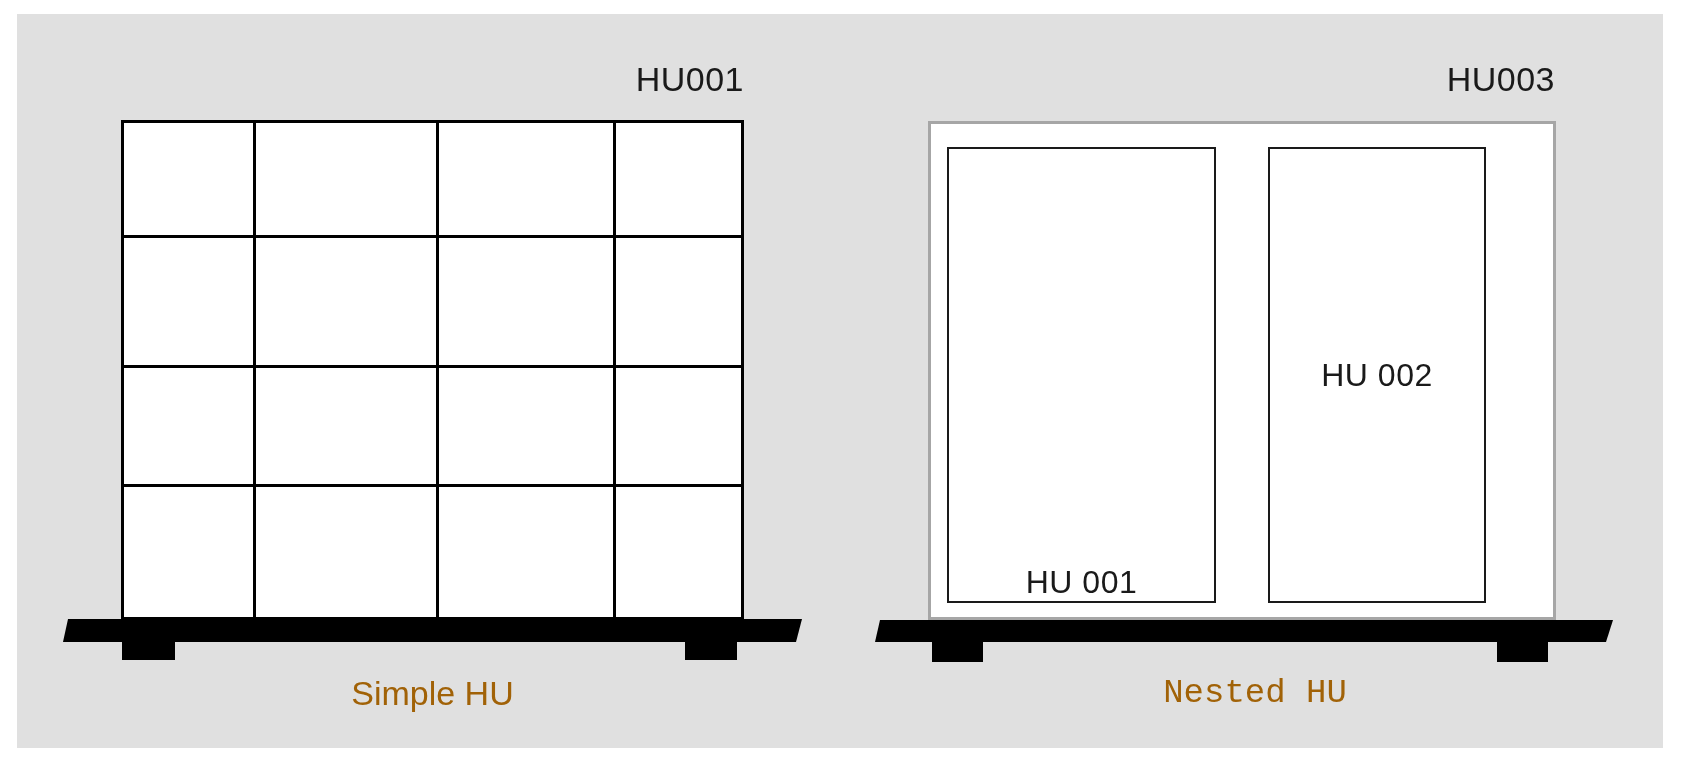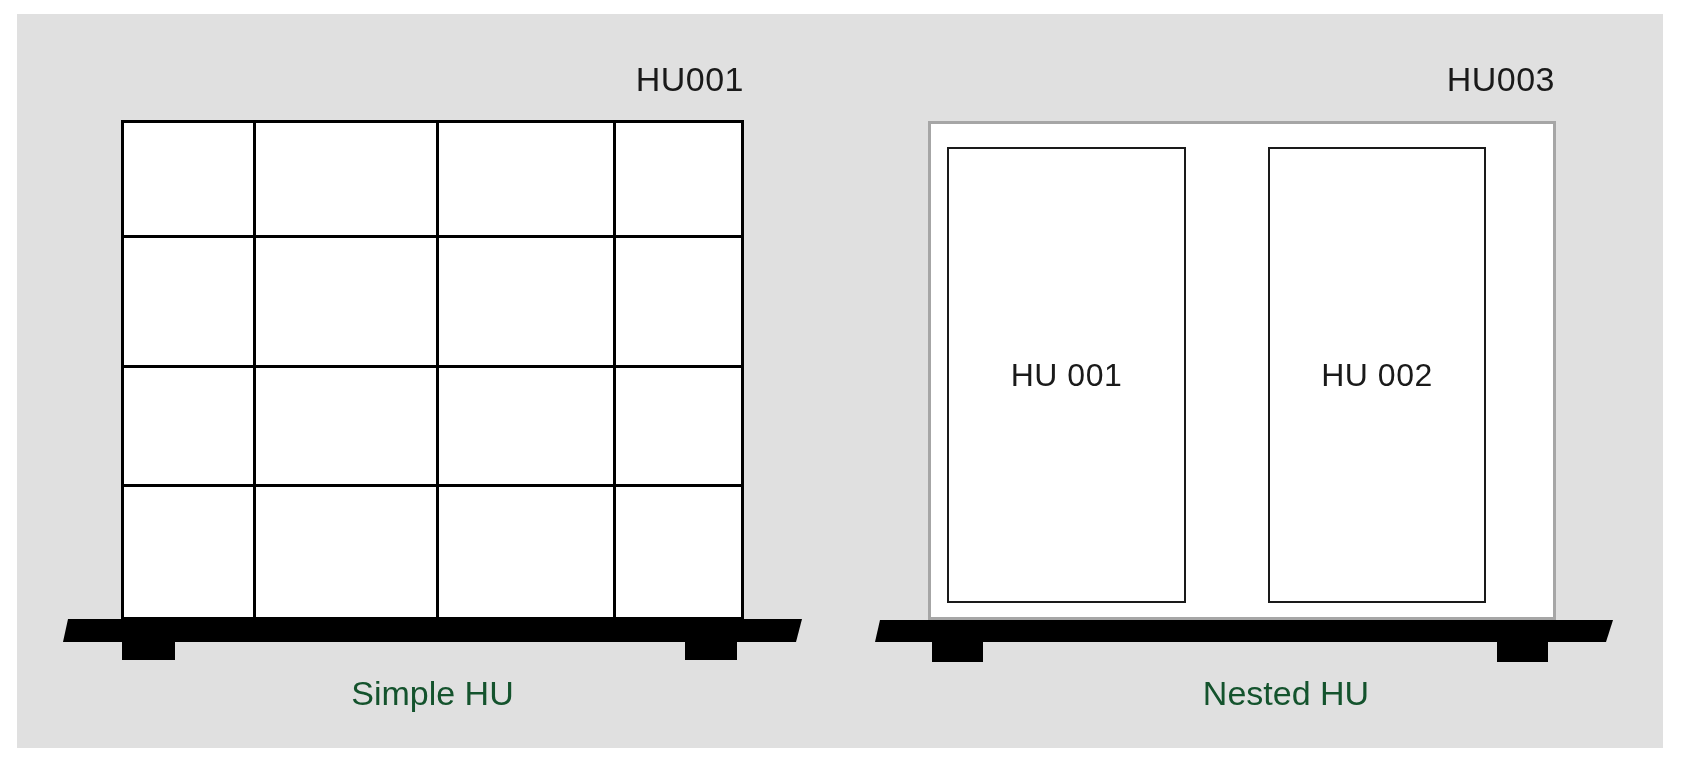--- a/index.html
+++ b/index.html
@@ -30,21 +30,21 @@
     font-size: 34px;
     color: #1a1a1a;
     letter-spacing: 0.5px;
     white-space: nowrap;
     margin-left: 24px;
   }
   .caption {
     position: absolute;
     top: 674px;
     font-size: 34px;
-    color: #14532d;
+    color: #a16207;
     text-align: center;
     white-space: nowrap;
   }
 
   
   .hu-grid {
     position: absolute;
     left: 121px;
     top: 120px;
     width: 623px;
@@ -77,21 +77,21 @@
     border: 2px solid #1a1a1a;
     display: flex;
     align-items: center;
     justify-content: center;
   }
   .inner-box .inner-label {
     font-size: 32px;
     color: #1a1a1a;
     letter-spacing: 0.5px;
   }
-  .inner-box-1 { left: 947px; top: 147px; width: 239px; height: 456px; }
+  .inner-box-1 { left: 947px; top: 147px; width: 269px; height: 456px; align-items: flex-end; }
   .inner-box-2 { left: 1268px; top: 147px; width: 218px; height: 456px; }
 
   .pallet-svg { position: absolute; width: 745px; height: 48px; }
 </style>
 </head>
 <body>
 
 <div class="stage">
   <div class="panel"></div>
 
@@ -135,14 +135,14 @@
   <div class="inner-box inner-box-2">
     <span class="inner-label">HU 002</span>
   </div>
 
   <svg class="pallet-svg" style="left: 872px; top: 617px;" viewBox="0 0 745 48" aria-hidden="true">
     <polygon points="8,3 741,3 734,25 3,25" fill="#000000"></polygon>
     <rect x="60" y="25" width="51" height="20" fill="#000000"></rect>
     <rect x="625" y="25" width="51" height="20" fill="#000000"></rect>
   </svg>
 
-  <div class="caption" style="left: 972px; width: 628px;">Nested HU</div>
+  <div class="caption" style="left: 941px; width: 628px; font-family: Liberation Mono, monospace;">Nested HU</div>
 </div>
 
 </body></html>

